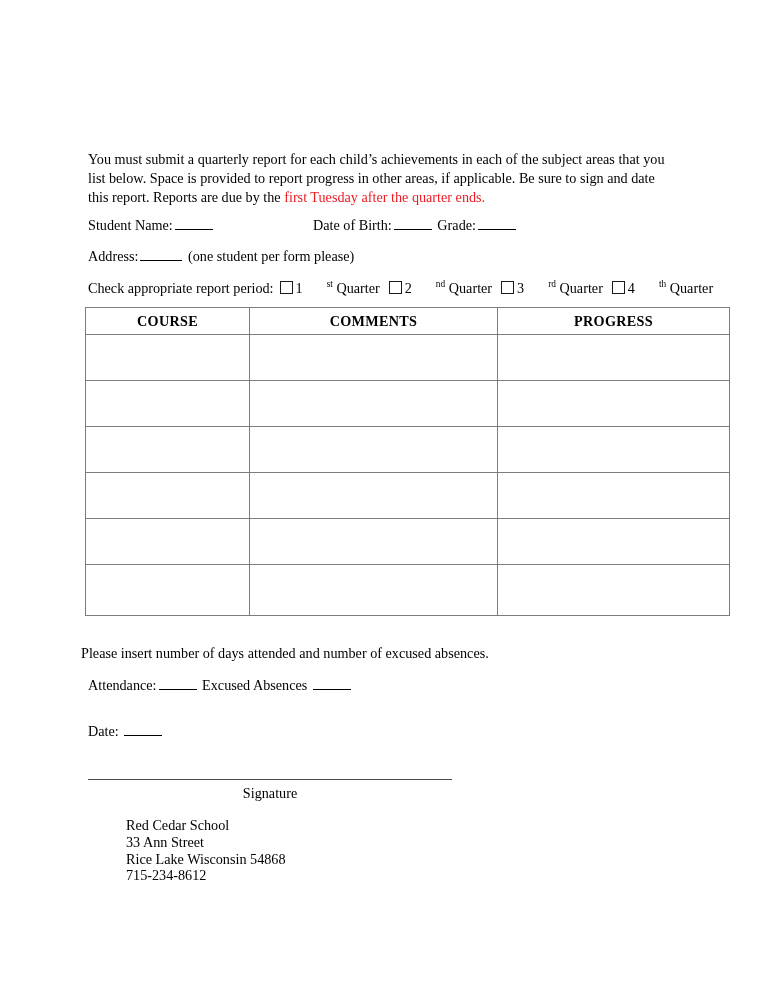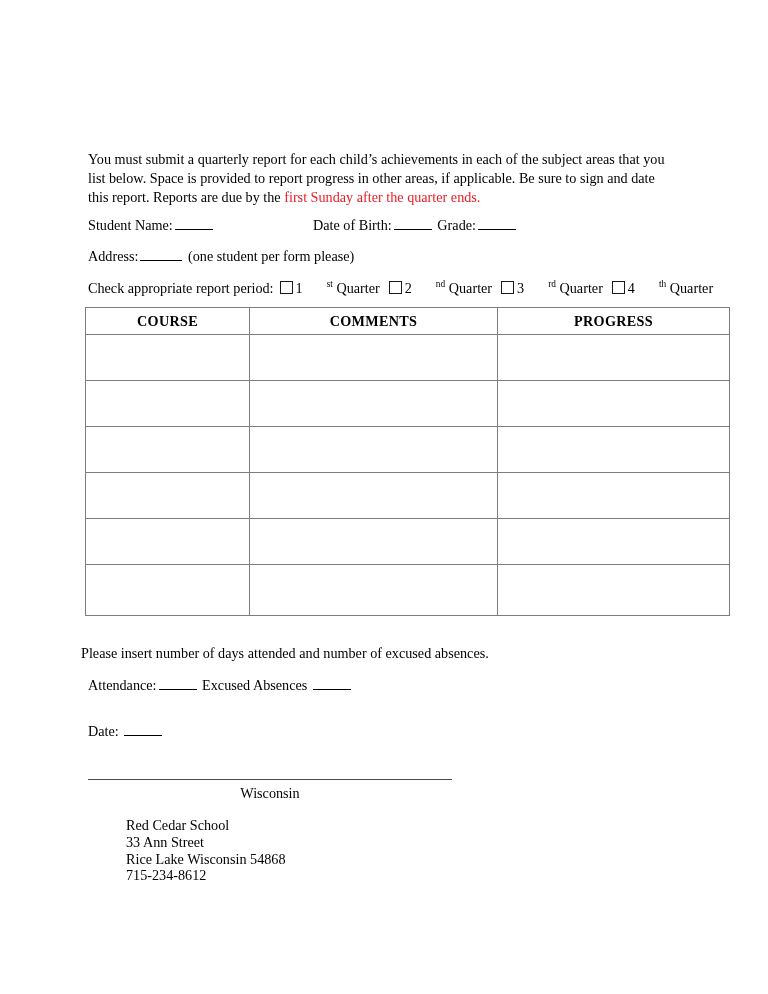--- a/index.html
+++ b/index.html
@@ -176,21 +176,21 @@
   }
 </style>
 </head>
 <body>
 
 <div class="page">
 
   <div class="title-block">
   </div>
 
-  <div class="intro"><span>You must submit a quarterly report for each child’s achievements in each of the subject areas that you list below.   Space is provided to report progress in other areas, if applicable. Be sure to sign and date this report. Reports are due by the </span><span class="red">first Sunday after the quarter ends.</span></div>
+  <div class="intro"><span>You must submit a quarterly report for each child’s achievements in each of the subject areas that you list below.   Space is provided to report progress in other areas, if applicable. Be sure to sign and date this report. Reports are due by the </span><span class="red">first Tuesday after the quarter ends.</span></div>
 
   <div class="field-row" id="row-student"><span>Student Name:</span><span class="blank blank-sm"></span></div>
 
   <div class="field-row" id="row-address"><span>Address:</span><span class="blank blank-md"></span> <span>(one student per form please)</span></div>
 
   <div class="field-row" id="row-dob"><span>Date of Birth:</span><span class="blank blank-sm"></span> <span>Grade:</span><span class="blank blank-sm"></span></div>
 
   <div class="field-row" id="row-period"><span>Check appropriate report period:</span><span class="cb-group"><span class="cb-item"><span class="cb-box"></span><span>1</span><sup>st</sup> <span>Quarter</span></span><span class="cb-item"><span class="cb-box"></span><span>2</span><sup>nd</sup> <span>Quarter</span></span><span class="cb-item"><span class="cb-box"></span><span>3</span><sup>rd</sup> <span>Quarter</span></span><span class="cb-item"><span class="cb-box"></span><span>4</span><sup>th</sup> <span>Quarter</span></span></span></div>
 
   <table class="grid">
@@ -240,21 +240,21 @@
     </tbody>
   </table>
 
   <div class="bottom-line" id="line-attend-note">Please insert number of days attended and number of excused absences.</div>
 
   <div class="bottom-line" id="line-attendance"><span>Attendance:</span><span class="blank blank-sm"></span> <span>Excused Absences</span> <span class="blank blank-sm"></span></div>
 
   <div class="bottom-line" id="line-date"><span>Date:</span> <span class="blank blank-sm"></span></div>
 
   <div class="sig-rule"></div>
-  <div class="sig-label">Wisconsin</div>
+  <div class="sig-label">Signature</div>
 
   <div class="return-block">
     <div class="indent">Red Cedar School</div>
     <div class="indent">33 Ann Street</div>
     <div class="indent">Rice Lake Wisconsin 54868</div>
     <div class="indent">715-234-8612</div>
   </div>
 
 </div>
 

